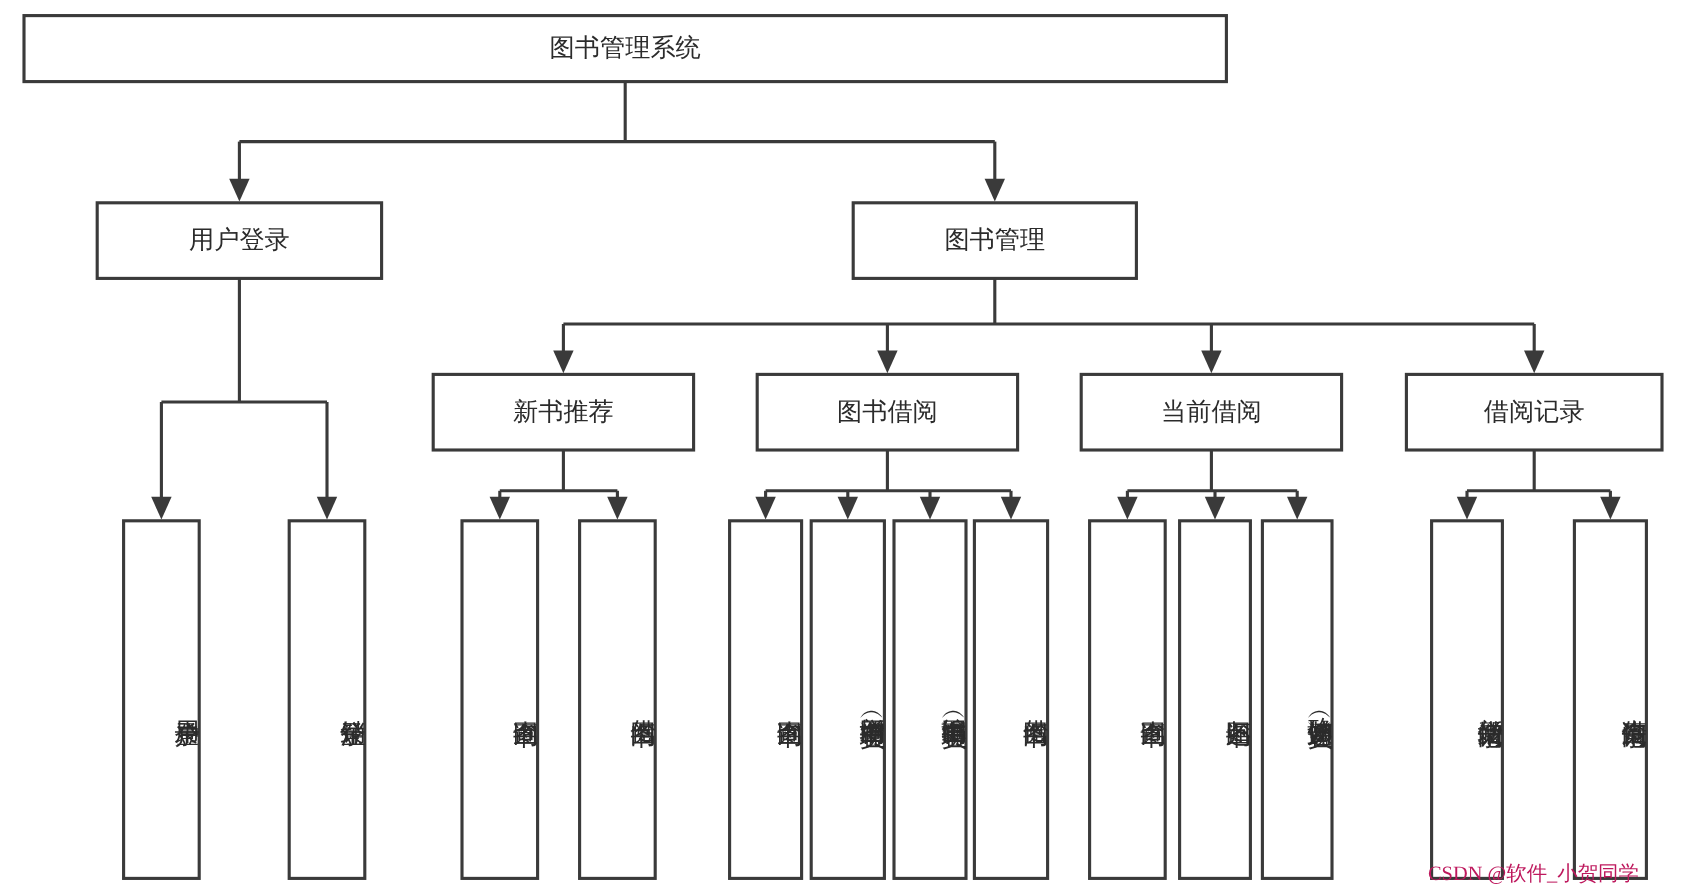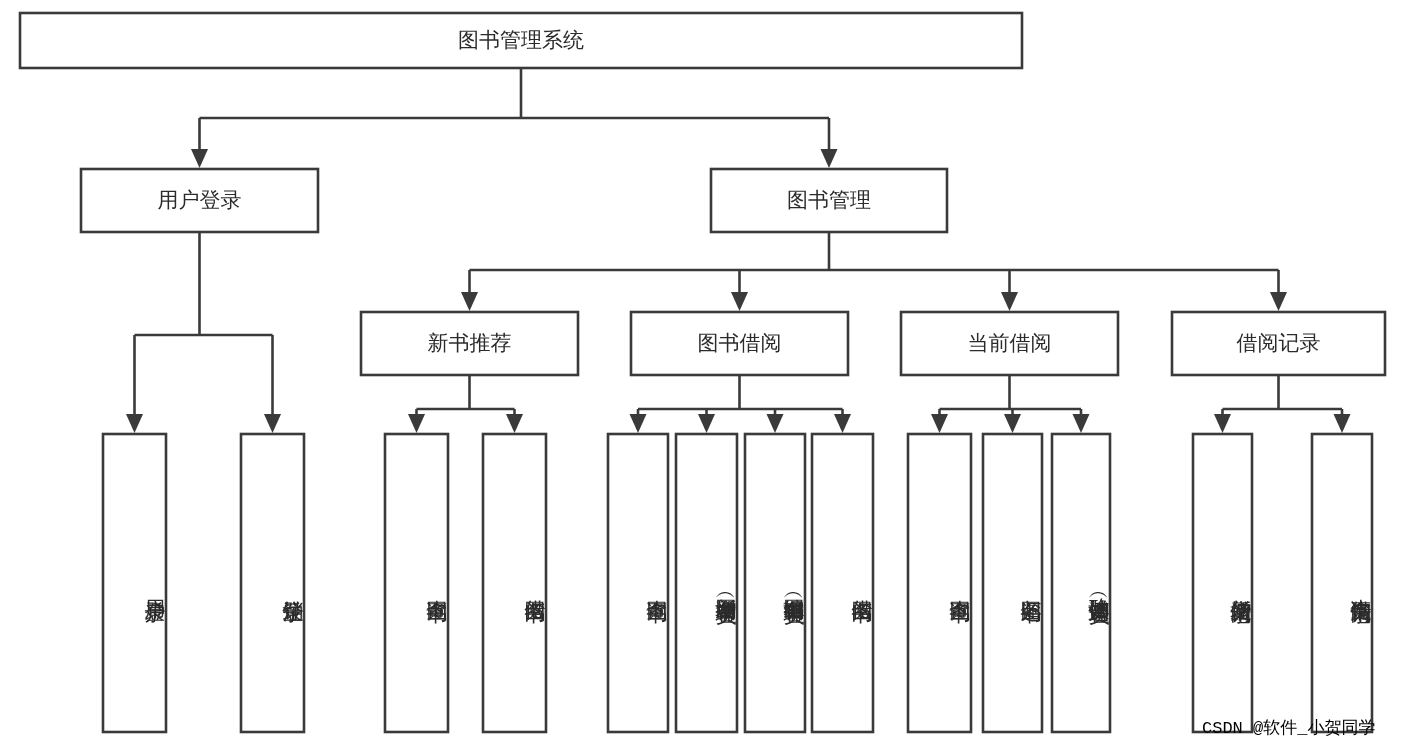--- a/index.html
+++ b/index.html
@@ -59,25 +59,24 @@
     color: #2b2b2b;
     letter-spacing: 1px;
     display: flex;
     align-items: flex-start;
     justify-content: center;
     text-align: center;
     pointer-events: none;
   }
   .watermark {
     position: absolute;
-    font-family: Liberation Mono, monospace;
+    font-family: Liberation Serif, serif;
     font-size: 17px;
-    color: #000000;
+    color: #be185d;
     white-space: nowrap;
-    margin-left: 12px;
   }
 </style>
 </head>
 <body>
 
 <div id="diagram-root">
 
   <svg class="diagram-canvas" viewBox="0 0 1405 747">
     <g id="connectors-layer">
         <line x1="521" y1="68" x2="521" y2="118" class="connector"></line>

